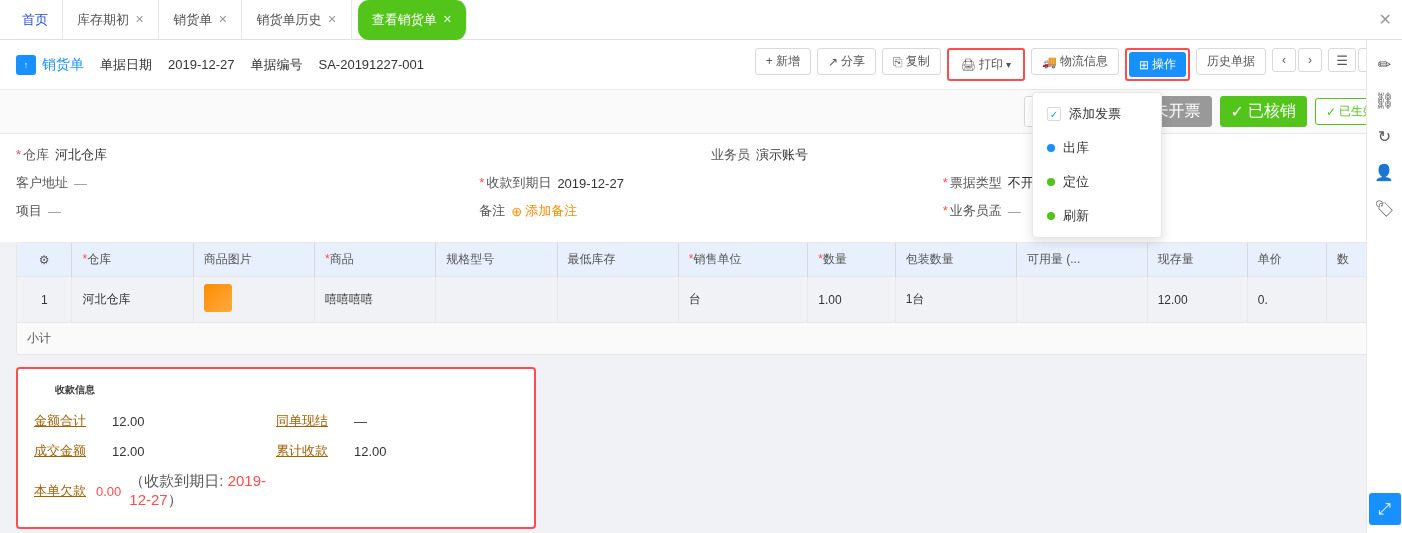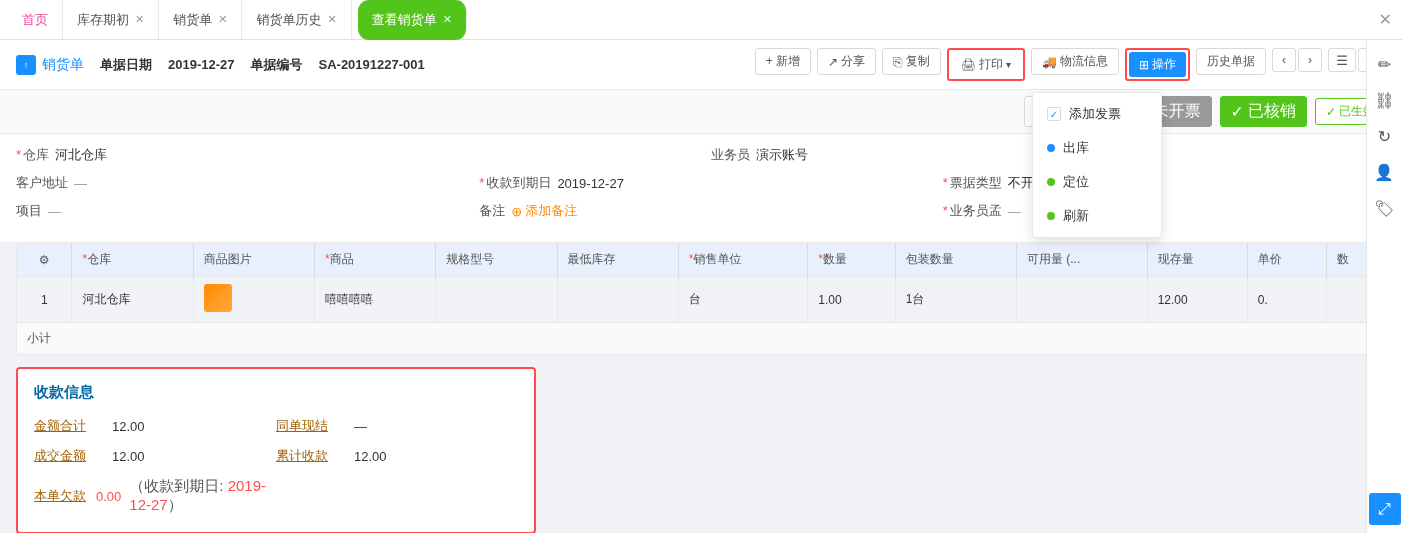--- a/index.html
+++ b/index.html
@@ -1,31 +1,31 @@
 <!DOCTYPE html>
 <html><head>
   <meta charset="utf-8">
   <style>
     * { box-sizing: border-box; margin: 0; padding: 0; }
     body { font-family: 'Microsoft YaHei', Arial, sans-serif; font-size: 13px; background: #f0f2f5; color: #333; overflow: hidden; }
 
     
     .tab-bar { display: flex; align-items: center; background: #fff; border-bottom: 1px solid #e0e0e0; height: 40px; padding: 0 8px; position: relative; }
     .tab-item { display: flex; align-items: center; padding: 0 14px; height: 40px; cursor: pointer; font-size: 13px; color: #555; border-right: 1px solid #e8e8e8; }
-    .tab-item:first-child { color: #ec4899; }
+    .tab-item:first-child { color: #1d4ed8; }
     .tab-close { margin-left: 6px; color: #999; font-size: 11px; cursor: pointer; }
     .tab-item.highlight { background: #52c41a; color: #fff; border-radius: 11px; margin-left: 6px; }
     .tab-item.highlight .tab-close { color: #e0ffe0; }
     .close-btn { position: absolute; right: 10px; font-size: 16px; color: #999; cursor: pointer; }
 
     
     .doc-header { display: flex; align-items: center; padding: 8px 16px; border-bottom: 1px solid #e8e8e8; background: #fff; }
     .doc-title { display: flex; align-items: center; gap: 6px; color: #1890ff; font-size: 14px; font-weight: 500; }
     .doc-title-icon { width: 20px; height: 20px; background: #1890ff; border-radius: 3px; display: flex; align-items: center; justify-content: center; color: #fff; font-size: 10px; }
-    .doc-meta { display: flex; align-items: center; gap: 16px; margin-left: 16px; color: #555; font-size: 13px; font-weight: bold; }
+    .doc-meta { display: flex; align-items: center; gap: 16px; margin-left: 16px; color: #555; font-size: 13px; }
     .doc-meta span { color: #333; }
     .doc-actions { margin-left: auto; display: flex; align-items: flex-start; gap: 6px; }
     .action-btn { display: flex; align-items: center; gap: 3px; padding: 4px 10px; border: 1px solid #d9d9d9; border-radius: 3px; background: #fff; cursor: pointer; font-size: 12px; color: #555; }
     .nav-arrows { display: flex; gap: 2px; }
     .nav-arrow { width: 24px; height: 24px; display: flex; align-items: center; justify-content: center; border: 1px solid #d9d9d9; border-radius: 3px; cursor: pointer; font-size: 12px; color: #555; }
     .view-toggle { display: flex; gap: 2px; }
     .view-btn { width: 28px; height: 24px; display: flex; align-items: center; justify-content: center; border: 1px solid #d9d9d9; border-radius: 3px; cursor: pointer; color: #555; background: #fff; }
 
     
     .status-bar { display: flex; align-items: center; padding: 6px 16px; border-bottom: 1px solid #e8e8e8; gap: 8px; background: #fafafa; }
@@ -48,21 +48,21 @@
     thead tr { background: #e8f0fe; }
     thead th { padding: 8px 10px; text-align: left; font-weight: 500; color: #555; border-right: 1px solid #d9d9d9; white-space: nowrap; font-size: 12px; }
     tbody tr { border-top: 1px solid #e8e8e8; }
     tbody td { padding: 7px 10px; border-right: 1px solid #e8e8e8; font-size: 12px; color: #333; }
     .subtotal-row td { background: #fafafa; color: #555; font-weight: 500; }
     .gear-cell { text-align: center; }
     .product-img { width: 28px; height: 28px; background: linear-gradient(135deg, #ff8c00, #ffa940); border-radius: 3px; display: inline-block; }
 
     
     .payment-section { margin: 12px 16px; border: 2px solid #ff4d4f; border-radius: 4px; padding: 14px 16px; background: #fff; max-width: 520px; }
-    .payment-title { font-size: 15px; font-weight: 600; margin-bottom: 12px; color: #0369a1; }
+    .payment-title { font-size: 10px; font-weight: 600; margin-bottom: 12px; color: #404040; margin-left: 21px; }
     .payment-grid { display: grid; grid-template-columns: 1fr 1fr; gap: 6px 0; }
     .payment-row { display: flex; align-items: center; gap: 8px; padding: 3px 0; }
     .p-label { color: #a16207; font-size: 13px; white-space: nowrap; width: 70px; text-decoration: underline; }
     .p-value { color: #333; font-size: 13px; }
     .p-value.red { color: #ff4d4f; }
 
     
     .dropdown-menu { position: absolute; top: 95px; right: 200px; background: #fff; border: 1px solid #e8e8e8; border-radius: 4px; box-shadow: 0 4px 12px rgba(0,0,0,0.12); z-index: 100; min-width: 130px; padding: 4px 0; }
     .dropdown-item { display: flex; align-items: center; gap: 8px; padding: 8px 14px; cursor: pointer; font-size: 13px; color: #333; }
     .dropdown-item .dot { width: 8px; height: 8px; border-radius: 50%; display: inline-block; }

